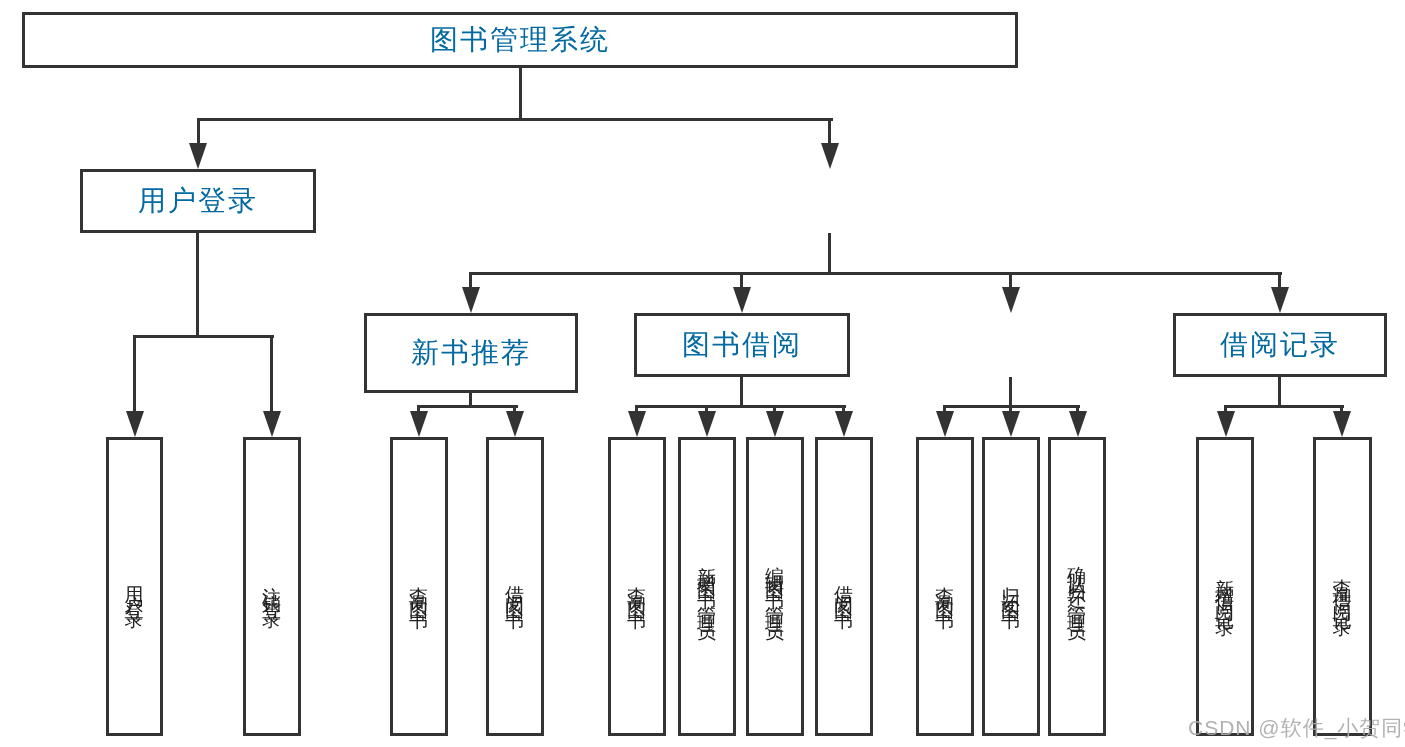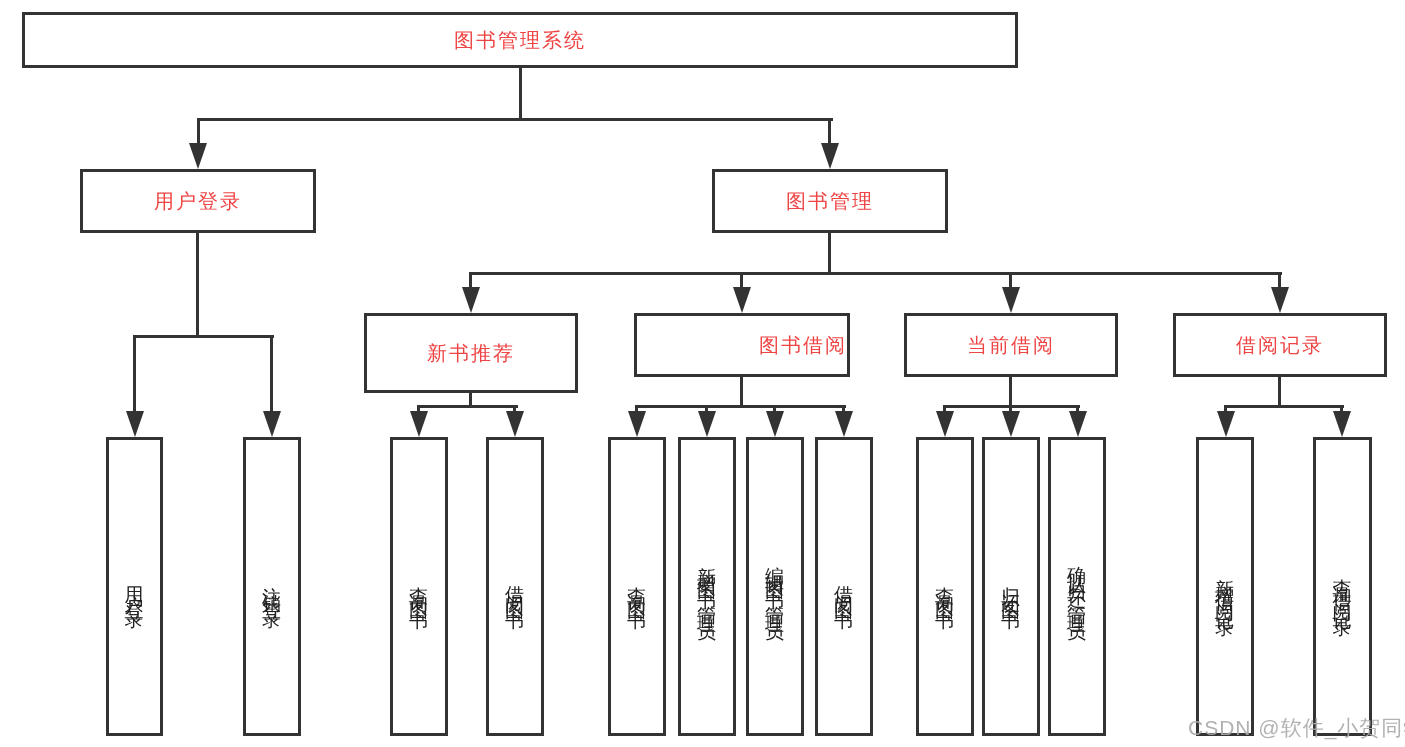--- a/index.html
+++ b/index.html
@@ -3,21 +3,21 @@
 <meta charset="utf-8">
 <style>
   html,body{margin:0;padding:0;background:#ffffff;}
   body{width:1405px;height:747px;position:relative;overflow:hidden;
        font-family:"Liberation Sans","DejaVu Sans",sans-serif;color:#212121;}
   .stage{position:absolute;left:0;top:0;width:1405px;height:747px;}
 
   
   .box{position:absolute;box-sizing:border-box;border:3px solid #333333;background:#ffffff;
        display:flex;align-items:center;justify-content:center;
-       font-size:20px;letter-spacing:2px;color:#ef4444;z-index:2;}
+       font-size:28px;letter-spacing:2px;color:#0369a1;z-index:2;}
   .vbox{position:absolute;box-sizing:border-box;border:3px solid #333333;background:#ffffff;
         top:437px;height:299px;width:58px;display:flex;align-items:center;justify-content:center;z-index:2;}
   .vbox .vtext{writing-mode:vertical-rl;font-size:19px;letter-spacing:8px;color:#212121;line-height:1;}
 
   
   .hl{position:absolute;height:3px;background:#333333;z-index:1;}
   .vl{position:absolute;width:3px;background:#333333;z-index:1;}
   .ar{position:absolute;width:0;height:0;z-index:1;
       border-left:9px solid transparent;border-right:9px solid transparent;border-top:26px solid #333333;}
 
@@ -36,23 +36,20 @@
   <div class="vl" style="left:519px;top:68px;height:53px;"></div>
   <div class="hl" style="left:197px;top:118px;width:636px;"></div>
   <div class="vl" style="left:197px;top:118px;height:28px;"></div>
   <div class="vl" style="left:828px;top:118px;height:28px;"></div>
   <div class="ar" style="left:189px;top:143px;"></div>
   <div class="ar" style="left:821px;top:143px;"></div>
 
   <div class="box" style="left:80px;top:169px;width:236px;height:64px;">
     <span>用户登录</span>
   </div>
-  <div class="box" style="left:712px;top:169px;width:236px;height:64px;">
-    <span>图书管理</span>
-  </div>
 
   <div class="vl" style="left:196px;top:233px;height:104px;"></div>
   <div class="hl" style="left:133px;top:335px;width:141px;"></div>
   <div class="vl" style="left:133px;top:335px;height:79px;"></div>
   <div class="vl" style="left:270px;top:335px;height:79px;"></div>
   <div class="ar" style="left:126px;top:411px;"></div>
   <div class="ar" style="left:263px;top:411px;"></div>
 
   <div class="vl" style="left:828px;top:233px;height:42px;"></div>
   <div class="hl" style="left:469px;top:272px;width:813px;"></div>
@@ -61,25 +58,22 @@
   <div class="vl" style="left:1009px;top:272px;height:18px;"></div>
   <div class="vl" style="left:1278px;top:272px;height:18px;"></div>
   <div class="ar" style="left:462px;top:287px;"></div>
   <div class="ar" style="left:733px;top:287px;"></div>
   <div class="ar" style="left:1002px;top:287px;"></div>
   <div class="ar" style="left:1271px;top:287px;"></div>
 
   <div class="box" style="left:364px;top:313px;width:214px;height:80px;">
     <span>新书推荐</span>
   </div>
-  <div class="box" style="left:634px;top:313px;width:216px;height:64px;justify-content:flex-end;">
+  <div class="box" style="left:634px;top:313px;width:216px;height:64px;">
     <span>图书借阅</span>
-  </div>
-  <div class="box" style="left:904px;top:313px;width:214px;height:64px;">
-    <span>当前借阅</span>
   </div>
   <div class="box" style="left:1173px;top:313px;width:214px;height:64px;">
     <span>借阅记录</span>
   </div>
 
   <div class="vl" style="left:469px;top:377px;height:31px;"></div>
   <div class="hl" style="left:417px;top:405px;width:101px;"></div>
   <div class="vl" style="left:417px;top:405px;height:10px;"></div>
   <div class="vl" style="left:513px;top:405px;height:10px;"></div>
   <div class="ar" style="left:410px;top:411px;"></div>

